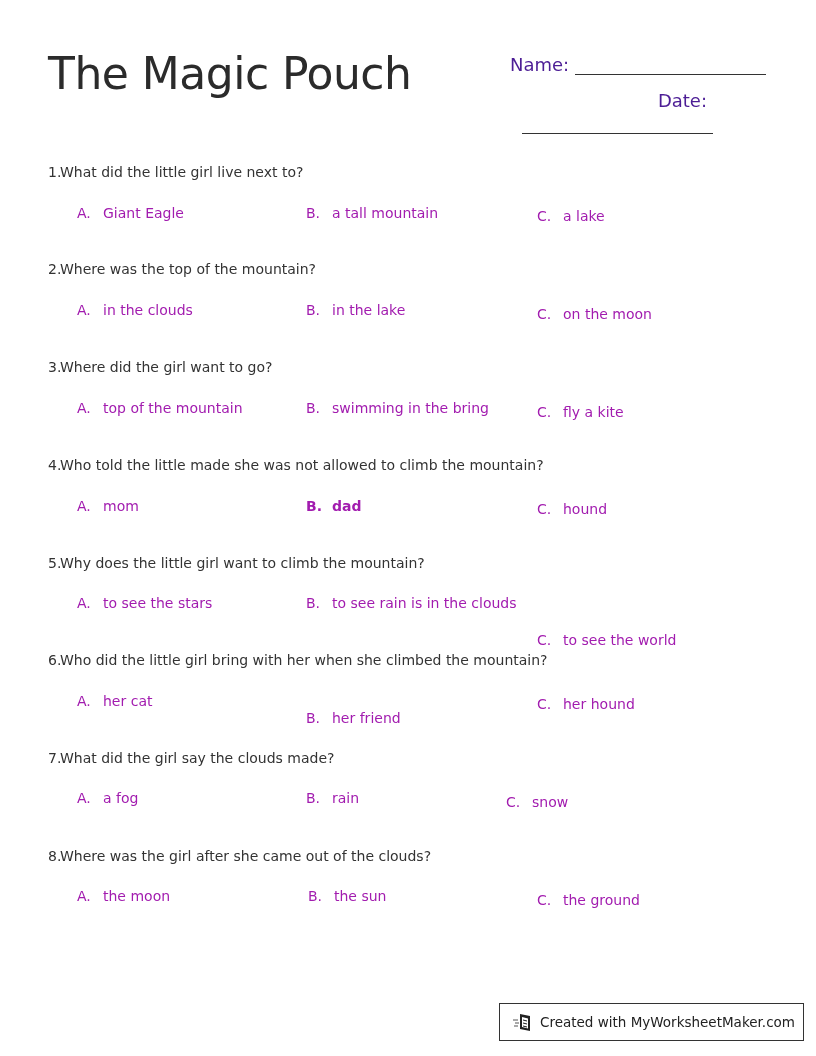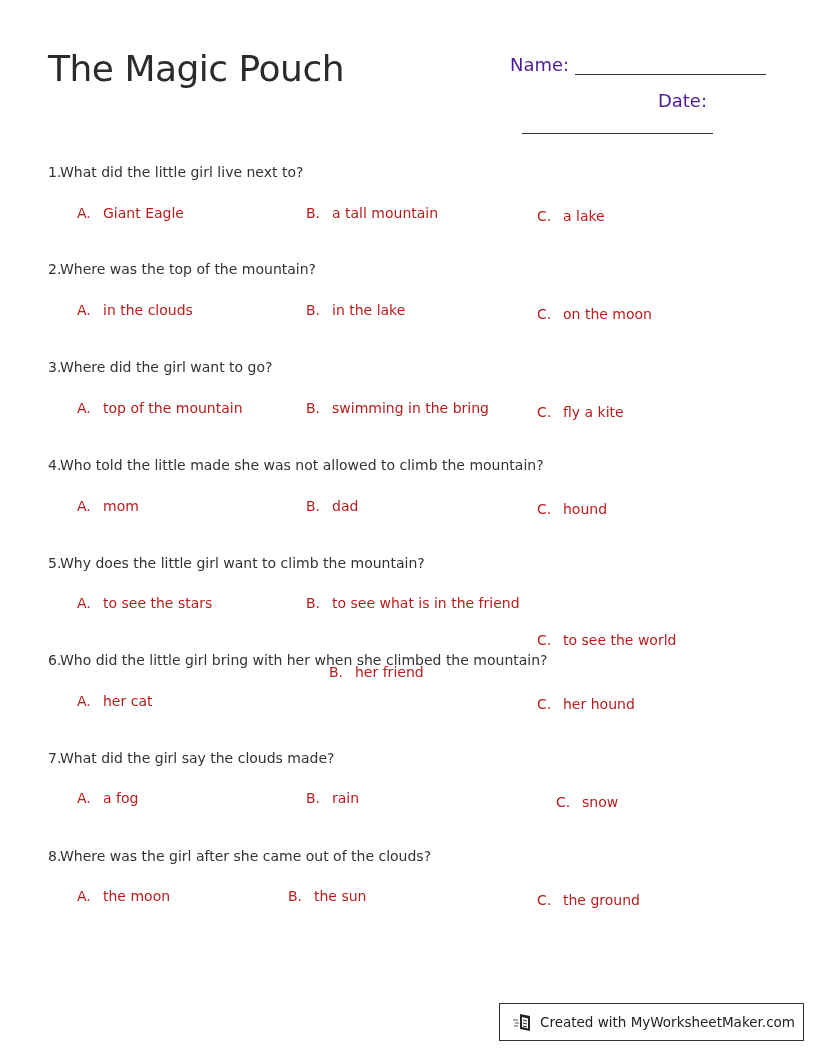--- a/index.html
+++ b/index.html
@@ -3,36 +3,36 @@
   <meta charset="utf-8">
   <style>
     html, body { margin: 0; padding: 0; background: #ffffff; }
     body {
       width: 816px; height: 1056px; position: relative; overflow: hidden;
       font-family: "DejaVu Sans", "Liberation Sans", sans-serif;
       color: #333333;
     }
     .title {
       position: absolute; left: 48px; top: 48px;
-      font-size: 36px; font-weight: normal; color: #2b2b2b;
+      font-size: 44px; font-weight: normal; color: #2b2b2b;
       letter-spacing: -0.5px;
     }
     .field { position: absolute; display: flex; align-items: flex-end; }
     .field-label { font-size: 18px; color: #4c1d95; margin-right: 6px; }
     .field-line { width: 191px; border-bottom: 1px solid #333; height: 22px; }
     .field-name { left: 510px; top: 52px; }
     .field-date { left: 522px; top: 90px; flex-direction: column; }
 
     .question {
       position: absolute; left: 48px; font-size: 14px; color: #333;
     }
     .q-num { position: absolute; left: 0; width: 24px; }
     .q-text { position: absolute; left: 12px; white-space: nowrap; }
     .opt {
-      position: absolute; font-size: 14px; color: #b91c1c; white-space: nowrap;
+      position: absolute; font-size: 14px; color: #a21caf; white-space: nowrap;
     }
     .opt-letter { display: inline-block; width: 26px; }
 
     .footer {
       position: absolute; left: 499px; top: 1003px; width: 305px; height: 38px;
       border: 1px solid #333; box-sizing: border-box;
       display: flex; align-items: center; padding-left: 12px;
       font-size: 13.5px; color: #222;
     }
     .footer-icon { width: 22px; height: 22px; margin-right: 6px; }
@@ -73,53 +73,53 @@
 </div>
 <div class="opt" style="left:77px; top:400px;"><span class="opt-letter">A.</span><span>top of the mountain</span></div>
 <div class="opt" style="left:306px; top:400px;"><span class="opt-letter">B.</span><span>swimming in the bring</span></div>
 <div class="opt" style="left:537px; top:404px;"><span class="opt-letter">C.</span><span>fly a kite</span></div>
 
 <div class="question" style="top:457px;">
   <span class="q-num">4.</span>
   <span class="q-text">Who told the little made she was not allowed to climb the mountain?</span>
 </div>
 <div class="opt" style="left:77px; top:498px;"><span class="opt-letter">A.</span><span>mom</span></div>
-<div class="opt" style="left:306px; top:498px;"><span class="opt-letter">B.</span><span>dad</span></div>
+<div class="opt" style="left:306px; top:498px;font-weight:bold;"><span class="opt-letter">B.</span><span>dad</span></div>
 <div class="opt" style="left:537px; top:501px;"><span class="opt-letter">C.</span><span>hound</span></div>
 
 <div class="question" style="top:555px;">
   <span class="q-num">5.</span>
   <span class="q-text">Why does the little girl want to climb the mountain?</span>
 </div>
 <div class="opt" style="left:77px; top:595px;"><span class="opt-letter">A.</span><span>to see the stars</span></div>
-<div class="opt" style="left:306px; top:595px;"><span class="opt-letter">B.</span><span>to see what is in the friend</span></div>
+<div class="opt" style="left:306px; top:595px;"><span class="opt-letter">B.</span><span>to see rain is in the clouds</span></div>
 <div class="opt" style="left:537px; top:599px;margin-top:33px;"><span class="opt-letter">C.</span><span>to see the world</span></div>
 
 <div class="question" style="top:652px;">
   <span class="q-num">6.</span>
   <span class="q-text">Who did the little girl bring with her when she climbed the mountain?</span>
 </div>
 <div class="opt" style="left:77px; top:693px;"><span class="opt-letter">A.</span><span>her cat</span></div>
-<div class="opt" style="left:306px; top:664px;margin-left:23px;"><span class="opt-letter">B.</span><span>her friend</span></div>
+<div class="opt" style="left:306px; top:710px;"><span class="opt-letter">B.</span><span>her friend</span></div>
 <div class="opt" style="left:537px; top:696px;"><span class="opt-letter">C.</span><span>her hound</span></div>
 
 <div class="question" style="top:750px;">
   <span class="q-num">7.</span>
   <span class="q-text">What did the girl say the clouds made?</span>
 </div>
 <div class="opt" style="left:77px; top:790px;"><span class="opt-letter">A.</span><span>a fog</span></div>
 <div class="opt" style="left:306px; top:790px;"><span class="opt-letter">B.</span><span>rain</span></div>
-<div class="opt" style="left:556px; top:794px;"><span class="opt-letter">C.</span><span>snow</span></div>
+<div class="opt" style="left:506px; top:794px;"><span class="opt-letter">C.</span><span>snow</span></div>
 
 <div class="question" style="top:848px;">
   <span class="q-num">8.</span>
   <span class="q-text">Where was the girl after she came out of the clouds?</span>
 </div>
 <div class="opt" style="left:77px; top:888px;"><span class="opt-letter">A.</span><span>the moon</span></div>
-<div class="opt" style="left:288px; top:888px;"><span class="opt-letter">B.</span><span>the sun</span></div>
+<div class="opt" style="left:308px; top:888px;"><span class="opt-letter">B.</span><span>the sun</span></div>
 <div class="opt" style="left:537px; top:892px;"><span class="opt-letter">C.</span><span>the ground</span></div>
 
 <div class="footer">
   <svg class="footer-icon" viewBox="0 0 22 22">
     <line x1="1" y1="9" x2="6" y2="9" stroke="#555" stroke-width="1"></line>
     <line x1="3" y1="12" x2="7" y2="12" stroke="#555" stroke-width="1"></line>
     <line x1="2" y1="15" x2="6" y2="15" stroke="#555" stroke-width="1"></line>
     <path d="M8 3 L18 5 L18 20 L8 18 Z" fill="#222"></path>
     <path d="M10 6 L16 7.5 L16 17.5 L10 16 Z" fill="#fff"></path>
     <line x1="11" y1="9" x2="15" y2="10" stroke="#222" stroke-width="1"></line>

